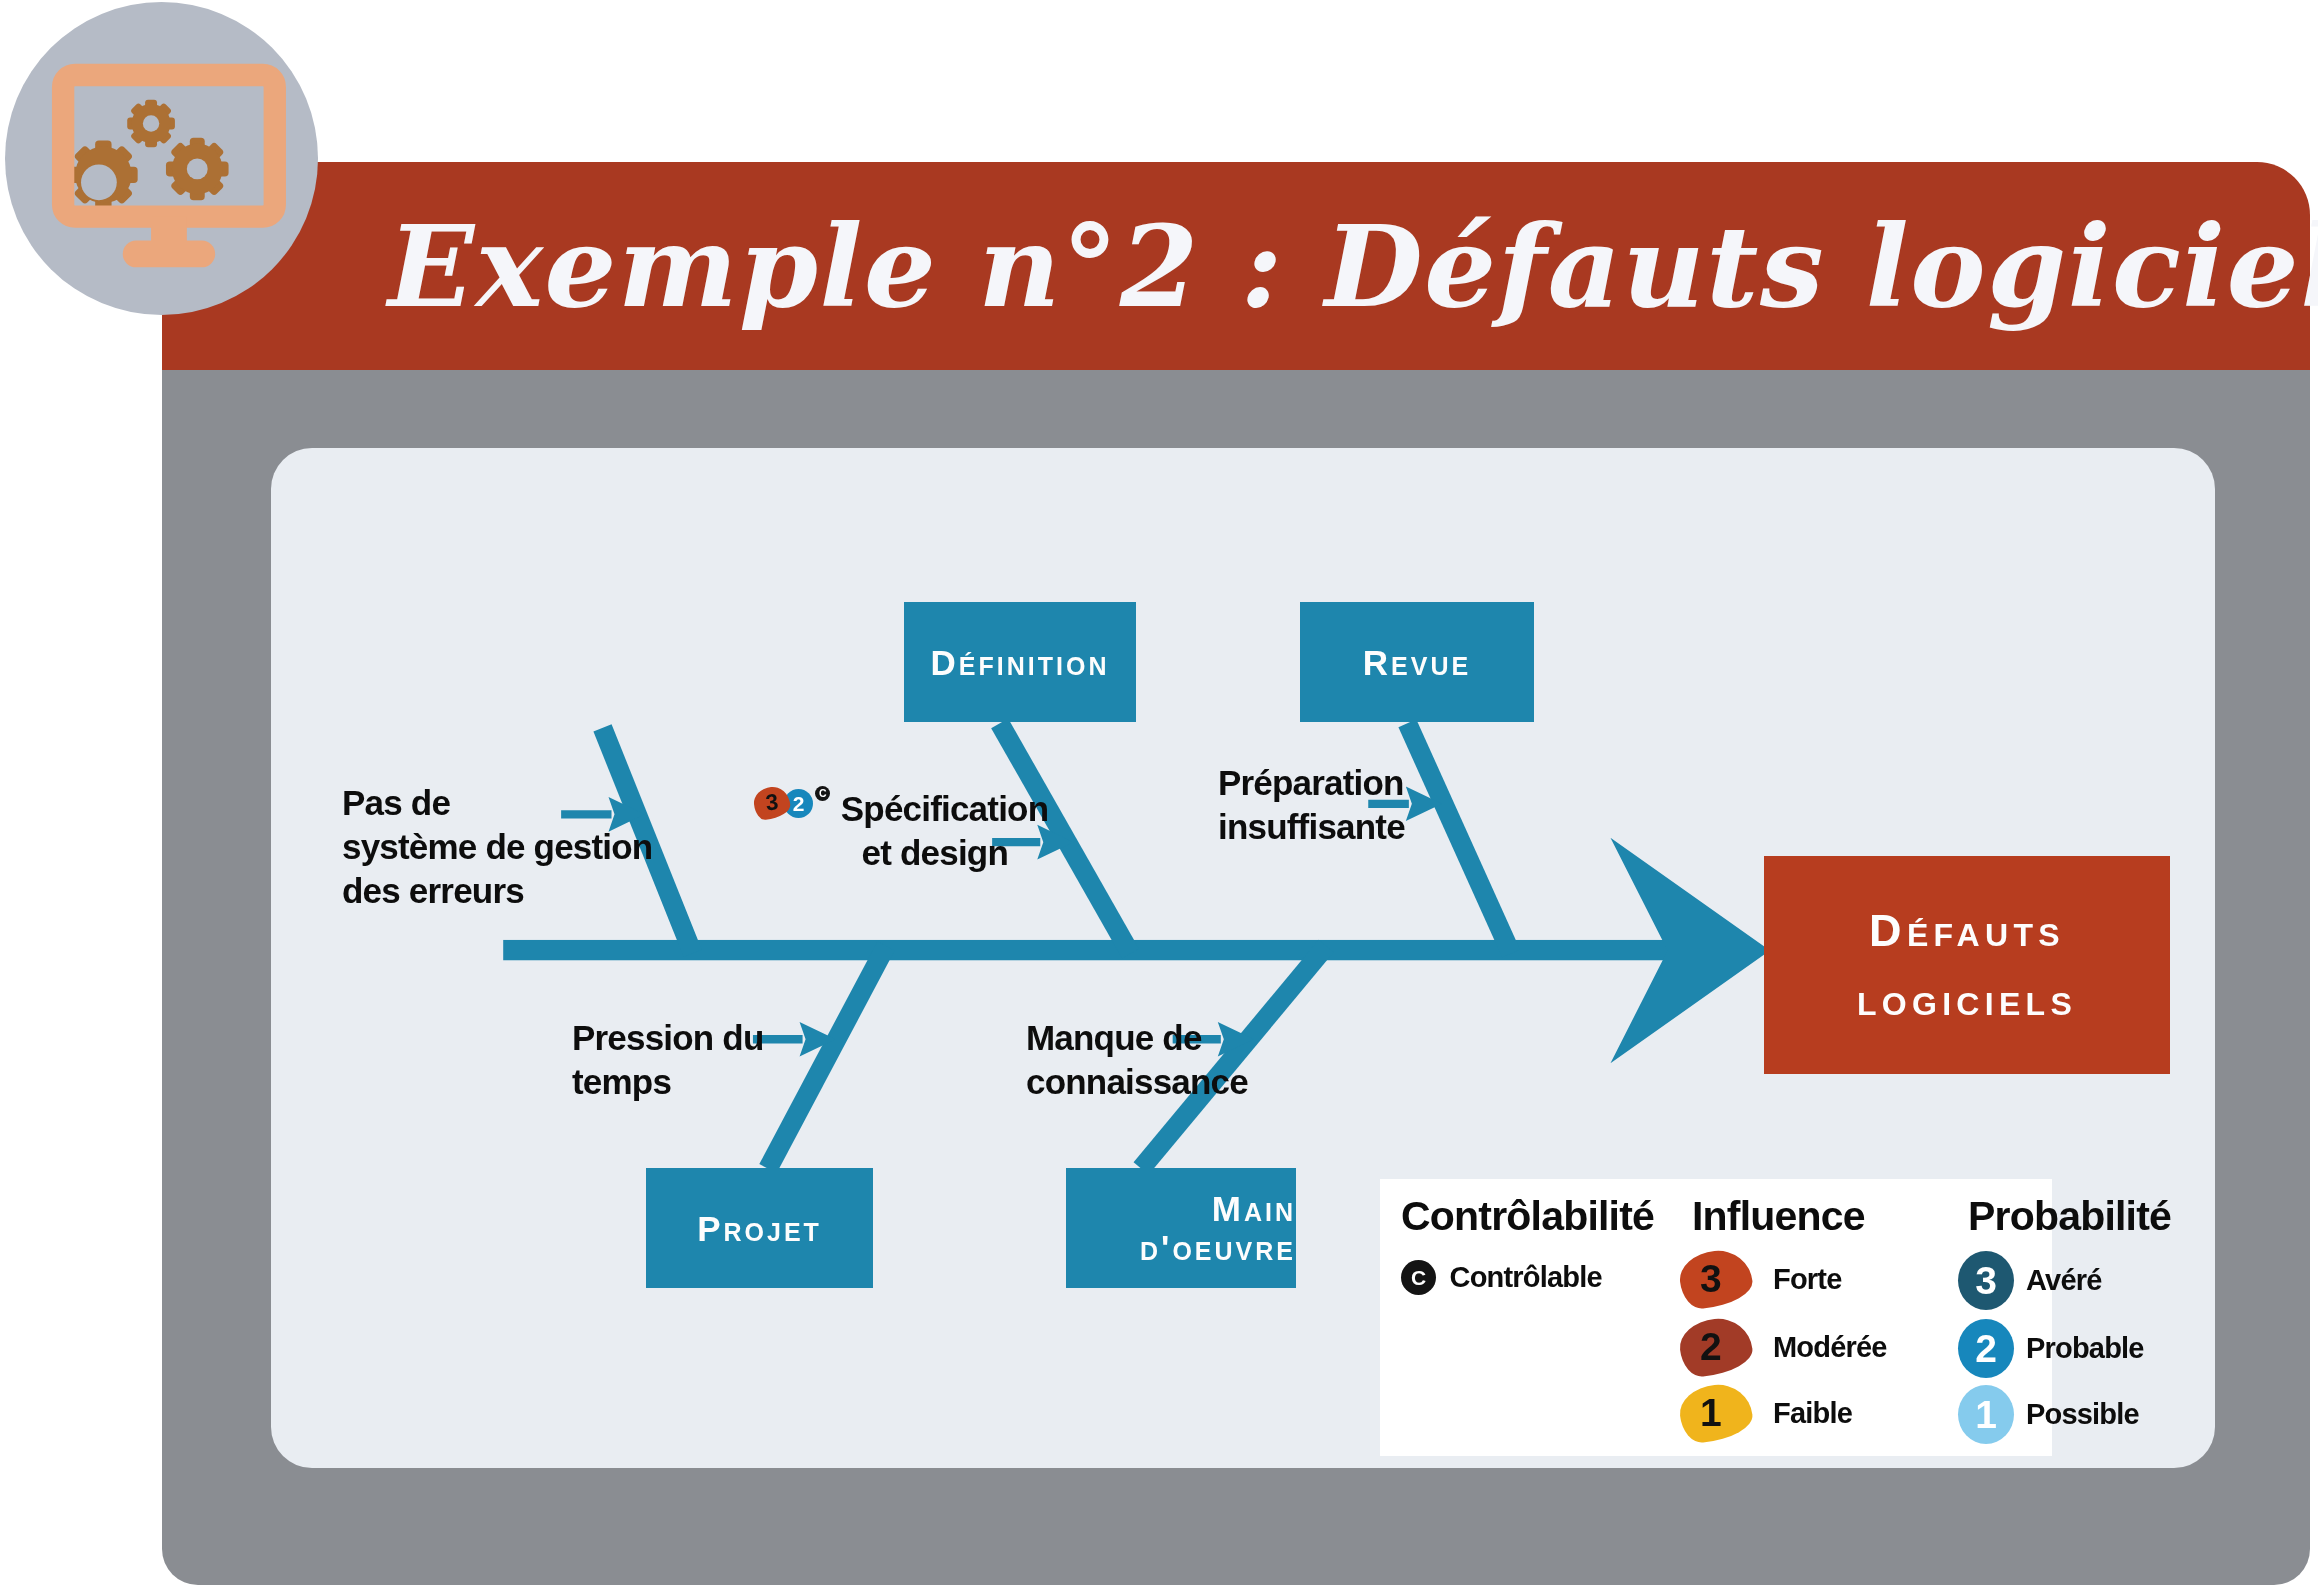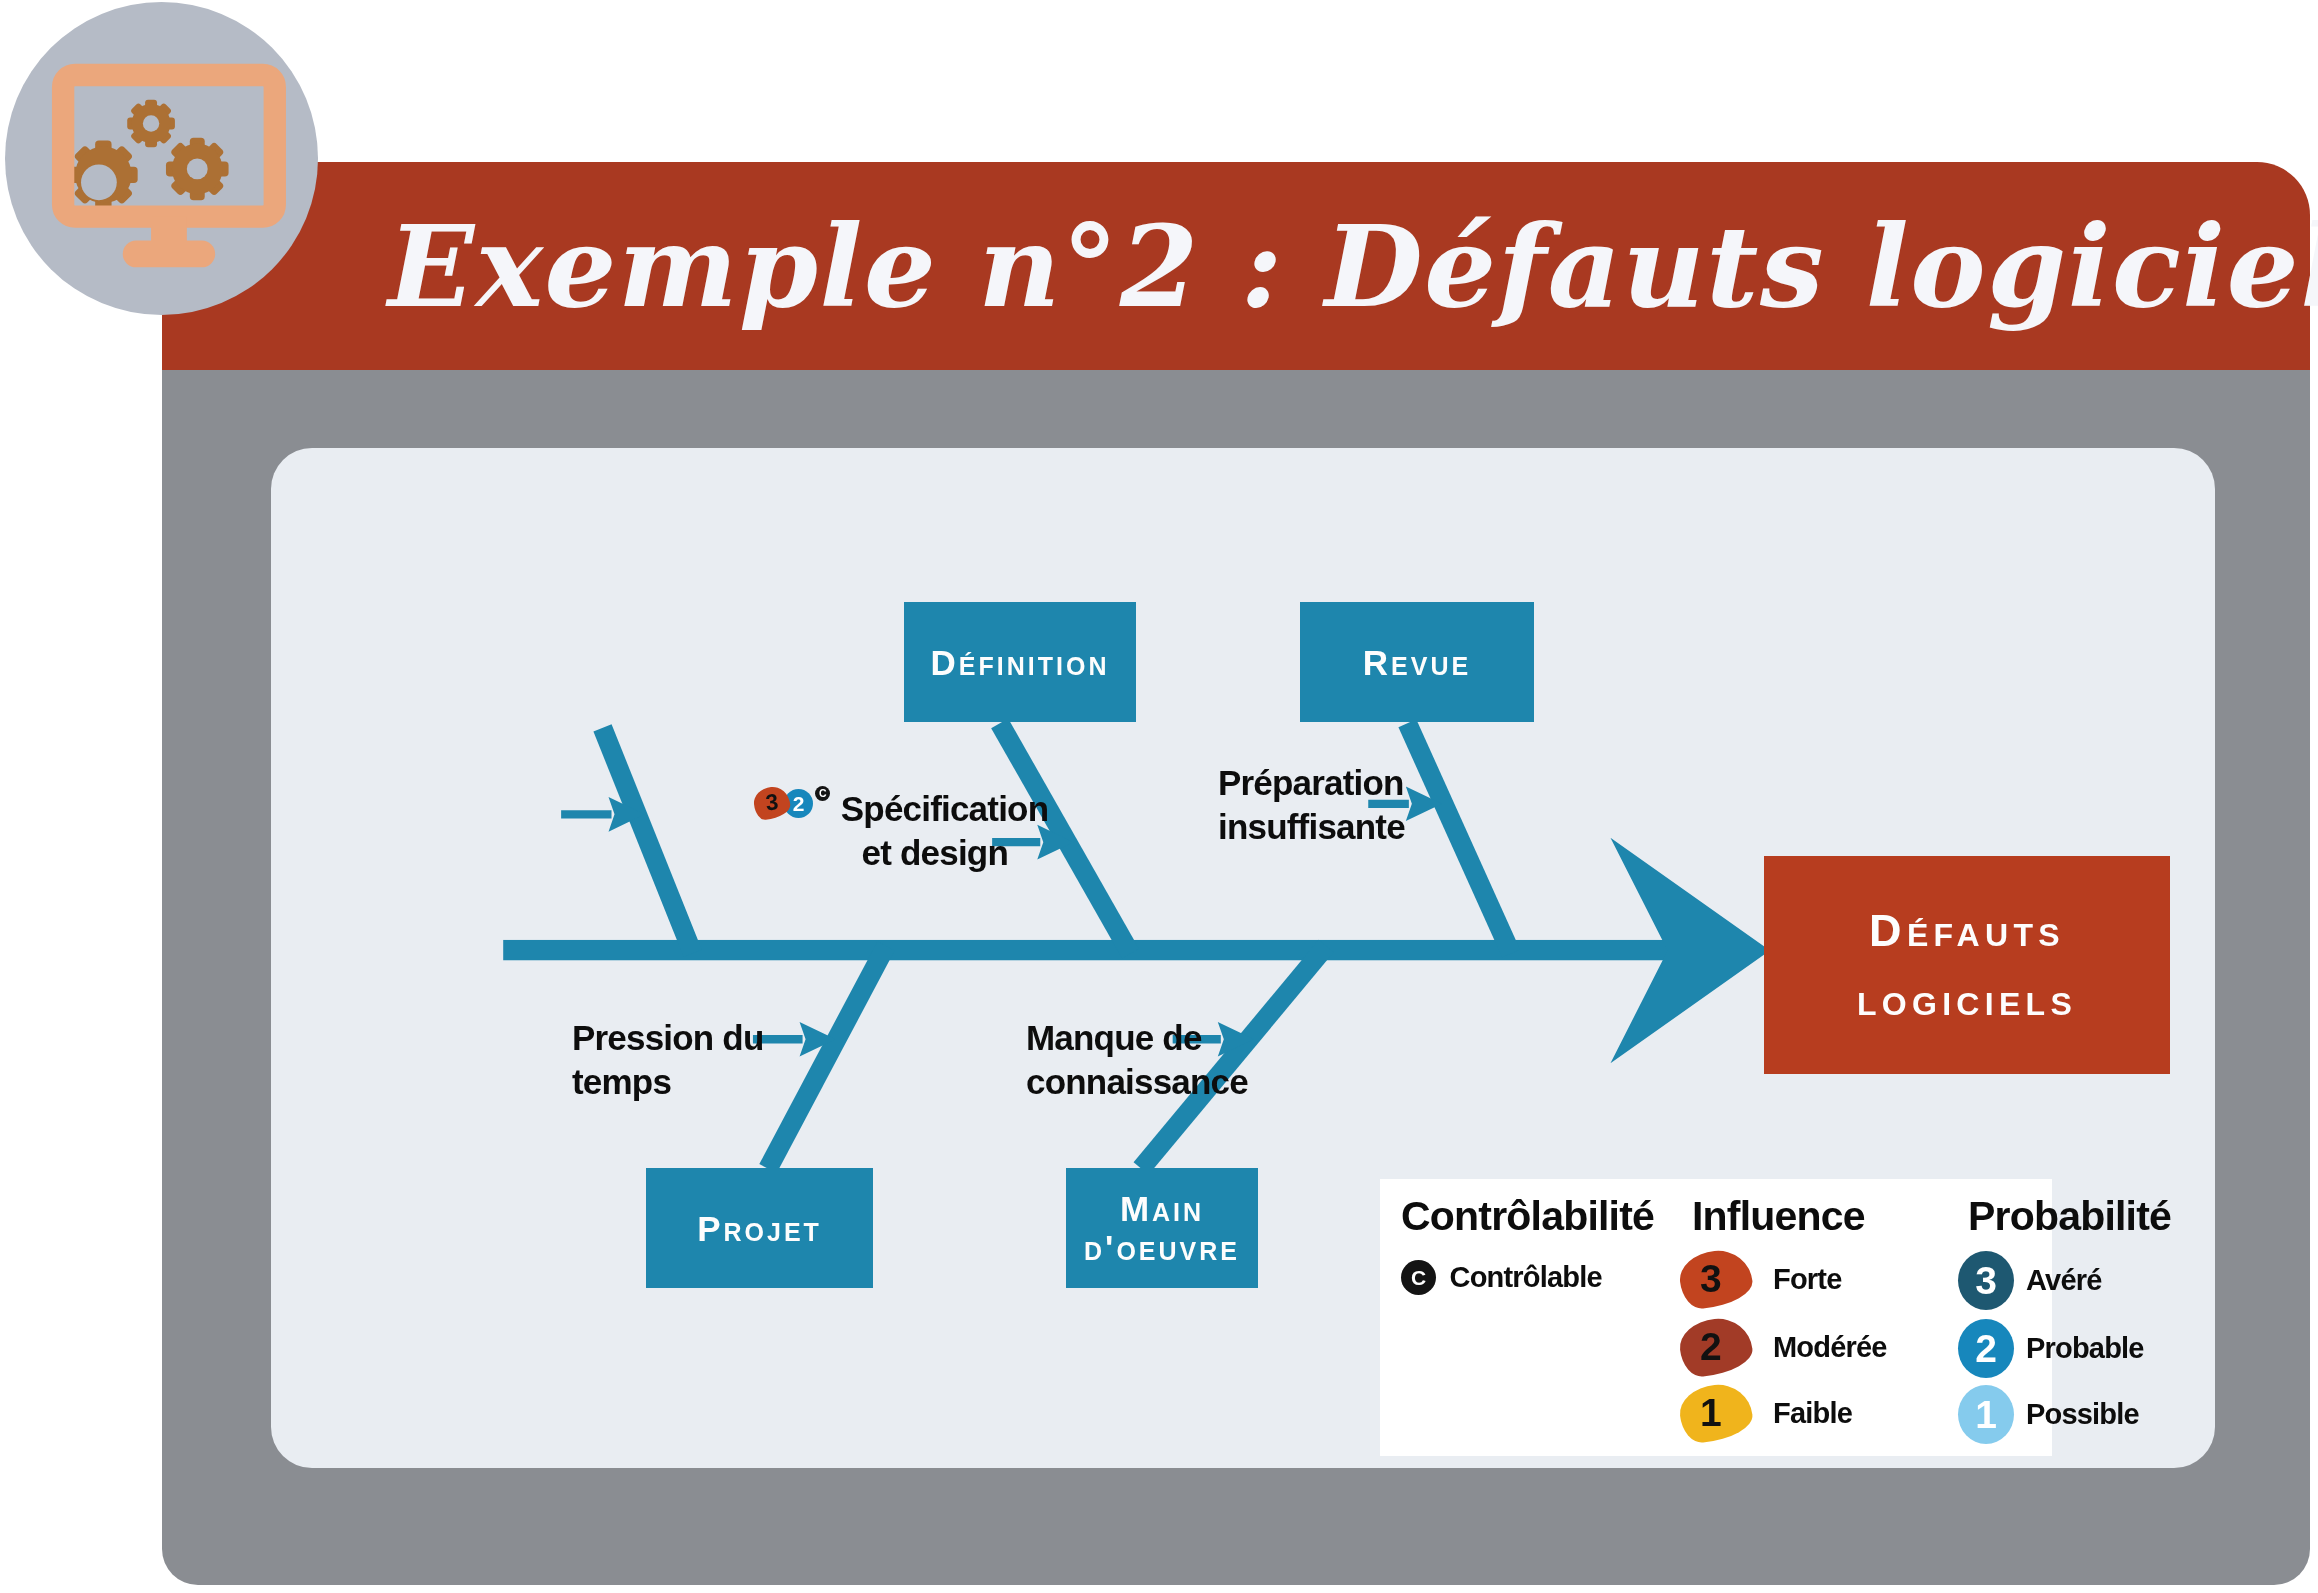--- a/index.html
+++ b/index.html
@@ -27,21 +27,21 @@
 
   
   .cat{position:absolute;background:#1E86AD;display:flex;flex-direction:column;
        align-items:center;justify-content:center;}
   .cat-label{color:#FDFDFD;font-weight:bold;font-size:35px;letter-spacing:3px;
              font-variant:small-caps;line-height:45px;}
   .cat-robustesse{left:217px;top:156px;width:222px;height:120px;}
   .cat-definition{left:633px;top:154px;width:232px;height:120px;}
   .cat-revue{left:1029px;top:154px;width:234px;height:120px;}
   .cat-projet{left:375px;top:720px;width:227px;height:120px;}
-  .cat-main{left:795px;top:720px;width:192px;height:120px;}
+  .cat-main{left:795px;top:720px;width:230px;height:120px;align-items:flex-end;}
 
   
   .effect{position:absolute;left:1493px;top:387px;width:406px;height:218px;background:#B73D1F;
           display:flex;flex-direction:column;align-items:center;justify-content:center;gap:22.6px;margin-top:21px;}
   .effect-label{color:#FDFDFD;font-weight:bold;font-size:45px;letter-spacing:5.3px;
                 font-variant:small-caps;line-height:47px;}
 
   
   .cause{position:absolute;color:#0D0D0D;font-weight:bold;font-size:35px;line-height:44px;
          letter-spacing:-0.8px;white-space:nowrap;}
@@ -178,20 +178,25 @@
     <div class="cat cat-main">
       <div class="cat-label" style="line-height:39px;">Main</div>
       <div class="cat-label" style="line-height:39px;">d'oeuvre</div>
     </div>
 
     <div class="effect">
       <div class="effect-label">Défauts</div>
       <div class="effect-label">logiciels</div>
     </div>
 
+    <div class="cause cause-pas">
+      <div>Pas de</div>
+      <div>système de gestion</div>
+      <div>des erreurs</div>
+    </div>
 
     <div class="spec-row">
       <div class="blob badge-3" style="background-color: rgb(194, 68, 31);">3</div>
       <div class="badge-2" style="background-color: rgb(23, 135, 188);">2</div>
       <div class="badge-c" style="background-color: rgb(20, 20, 20);">C</div>
       <div class="spec-text">
         <div>Spécification</div>
         <div>et design</div>
       </div>
     </div>

